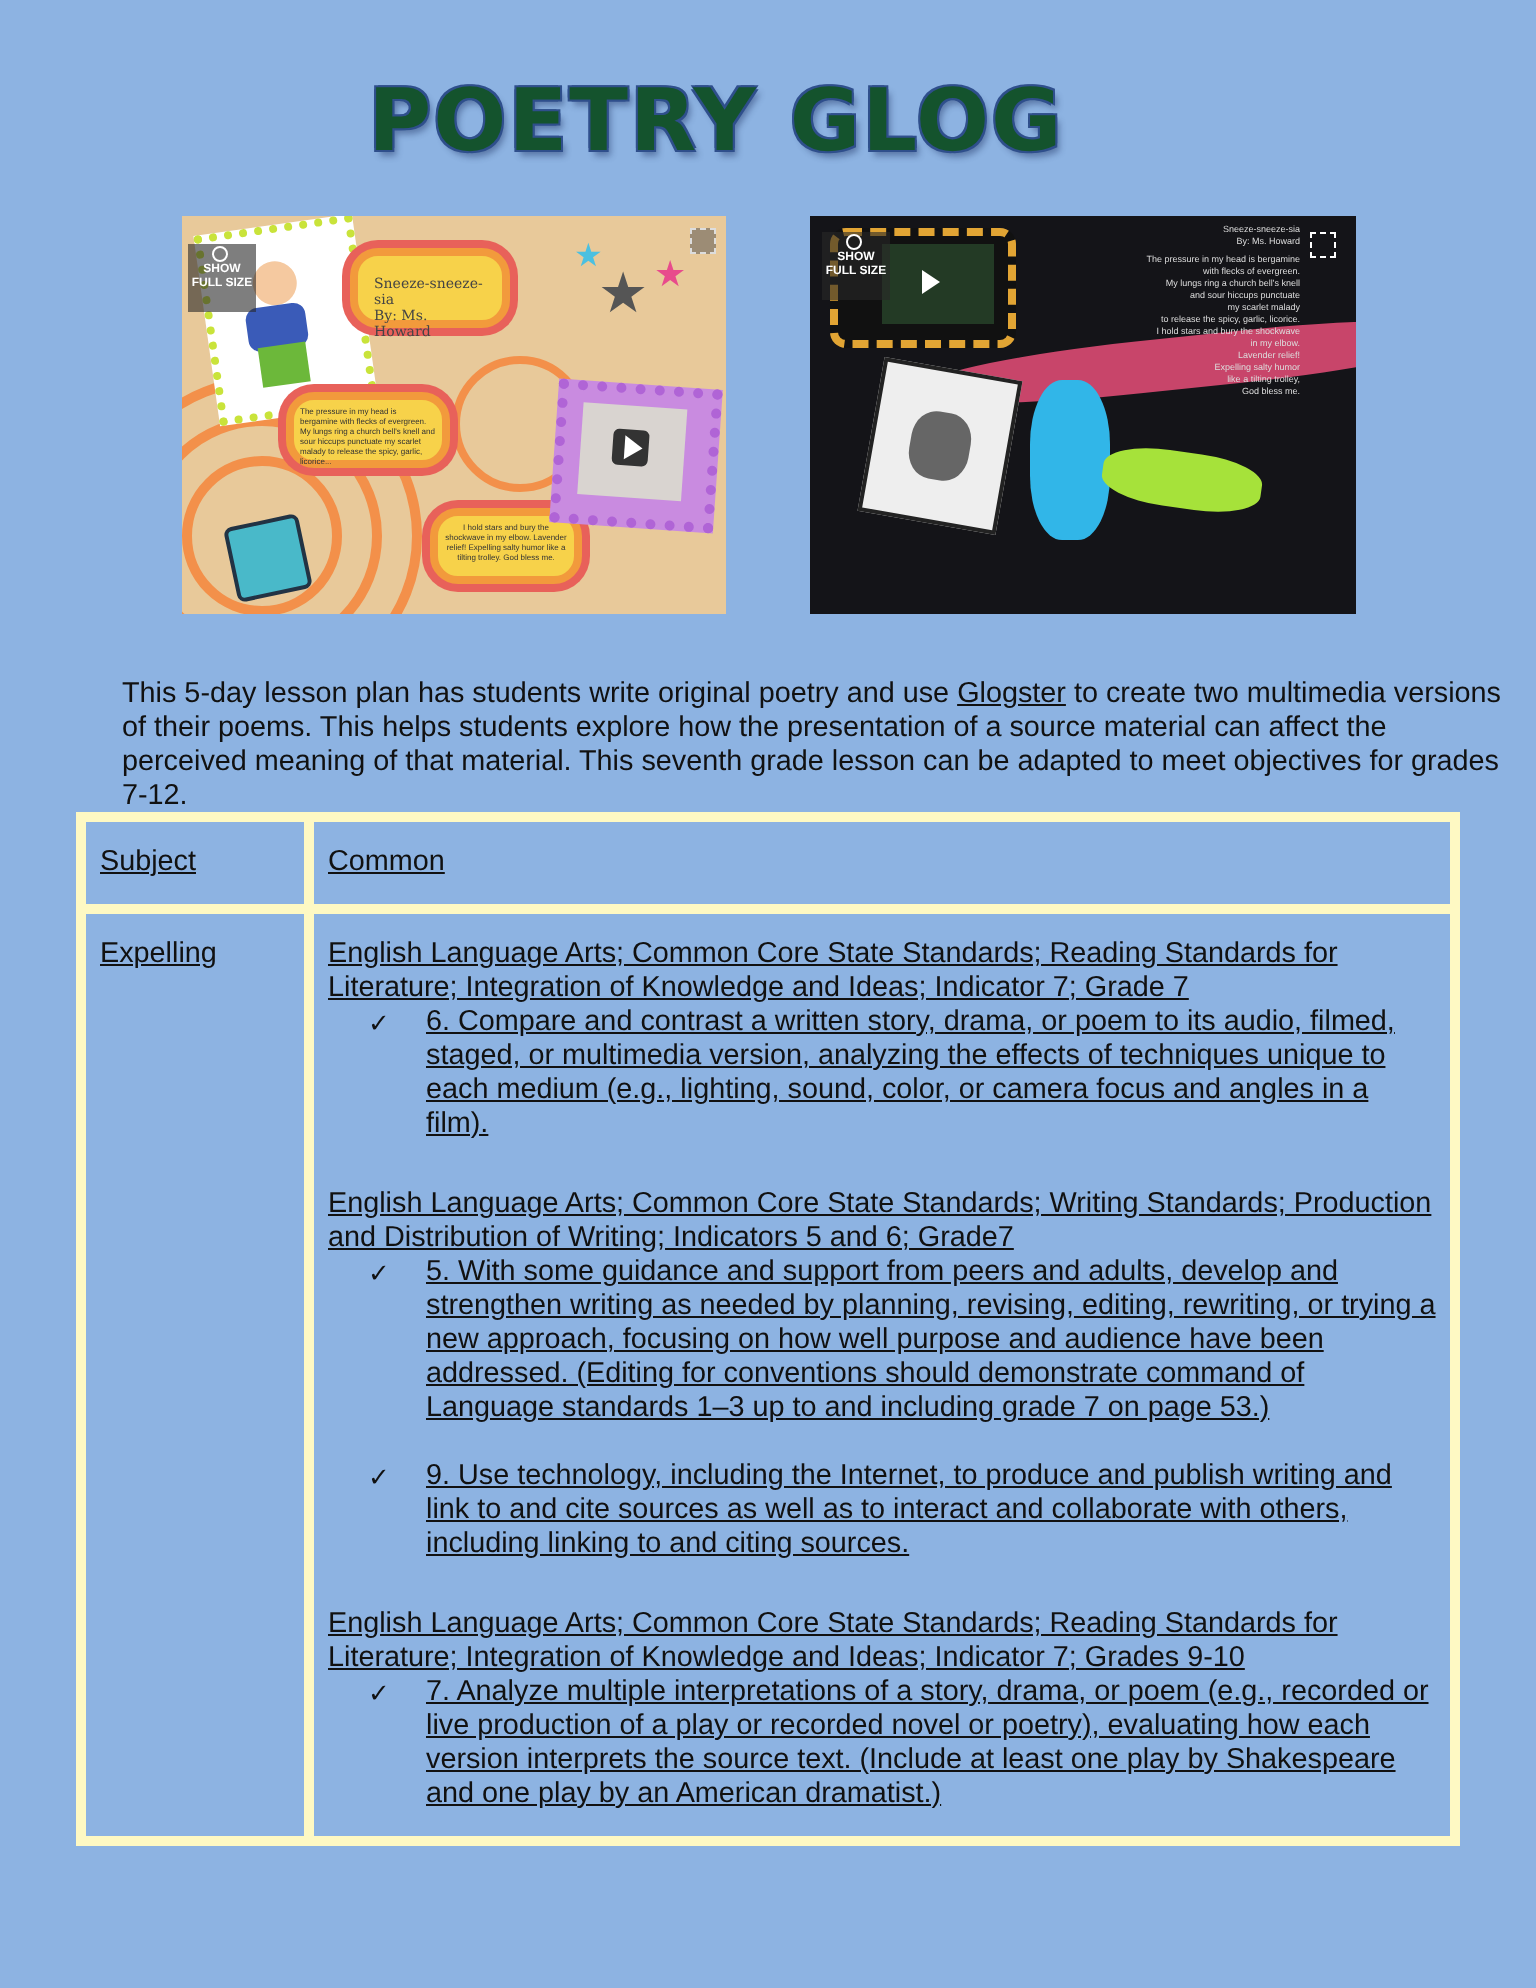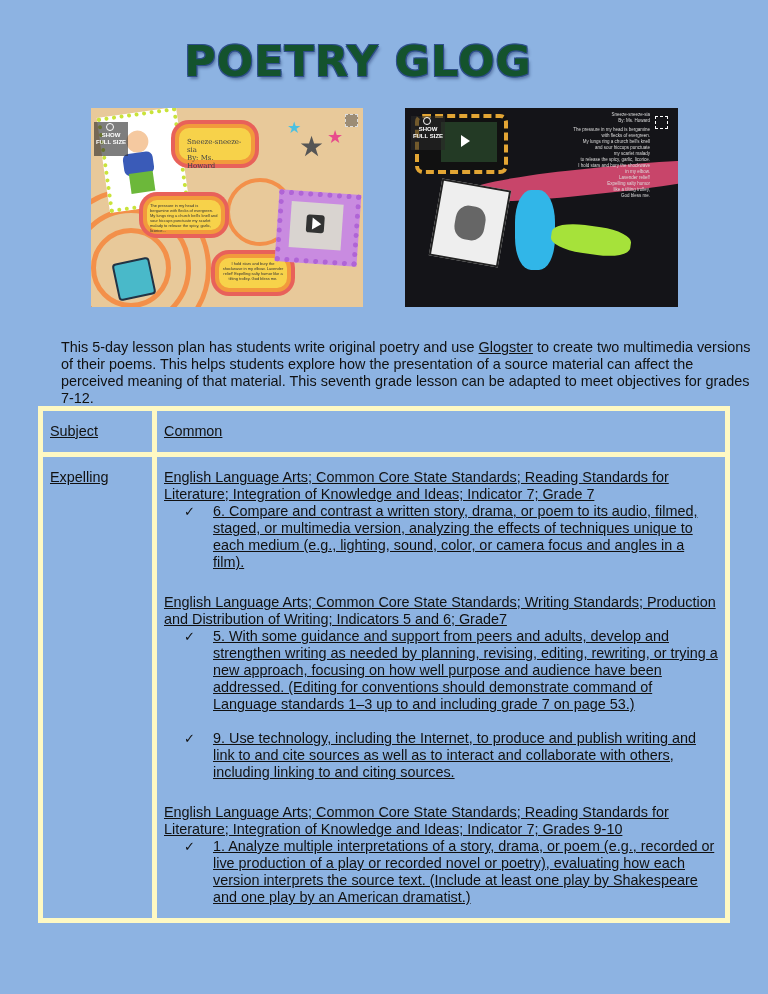--- a/index.html
+++ b/index.html
@@ -145,19 +145,19 @@
       <div class="std">
         <div>English Language Arts; Common Core State Standards; Writing Standards; Production and Distribution of Writing; Indicators 5 and 6; Grade7</div>
         <ul class="checks">
           <li><span class="ck">✓</span><span>5. With some guidance and support from peers and adults, develop and strengthen writing as needed by planning, revising, editing, rewriting, or trying a new approach, focusing on how well purpose and audience have been addressed. (Editing for conventions should demonstrate command of Language standards 1–3 up to and including grade 7 on page 53.)</span></li>
           <li><span class="ck">✓</span><span>9. Use technology, including the Internet, to produce and publish writing and link to and cite sources as well as to interact and collaborate with others, including linking to and citing sources.</span></li>
         </ul>
       </div>
       <div class="std">
         <div>English Language Arts; Common Core State Standards; Reading Standards for Literature; Integration of Knowledge and Ideas; Indicator 7; Grades 9-10</div>
         <ul class="checks">
-          <li><span class="ck">✓</span><span>1. Analyze multiple interpretations of a story, drama, or poem (e.g., recorded or live production of a play or recorded novel or poetry), evaluating how each version interprets the source text. (Include at least one play by Shakespeare and one play by an American dramatist.)</span></li>
+          <li><span class="ck">✓</span><span>7. Analyze multiple interpretations of a story, drama, or poem (e.g., recorded or live production of a play or recorded novel or poetry), evaluating how each version interprets the source text. (Include at least one play by Shakespeare and one play by an American dramatist.)</span></li>
         </ul>
       </div>
     </td>
   </tr>
 </tbody>
   </table>
 
 </body></html>

